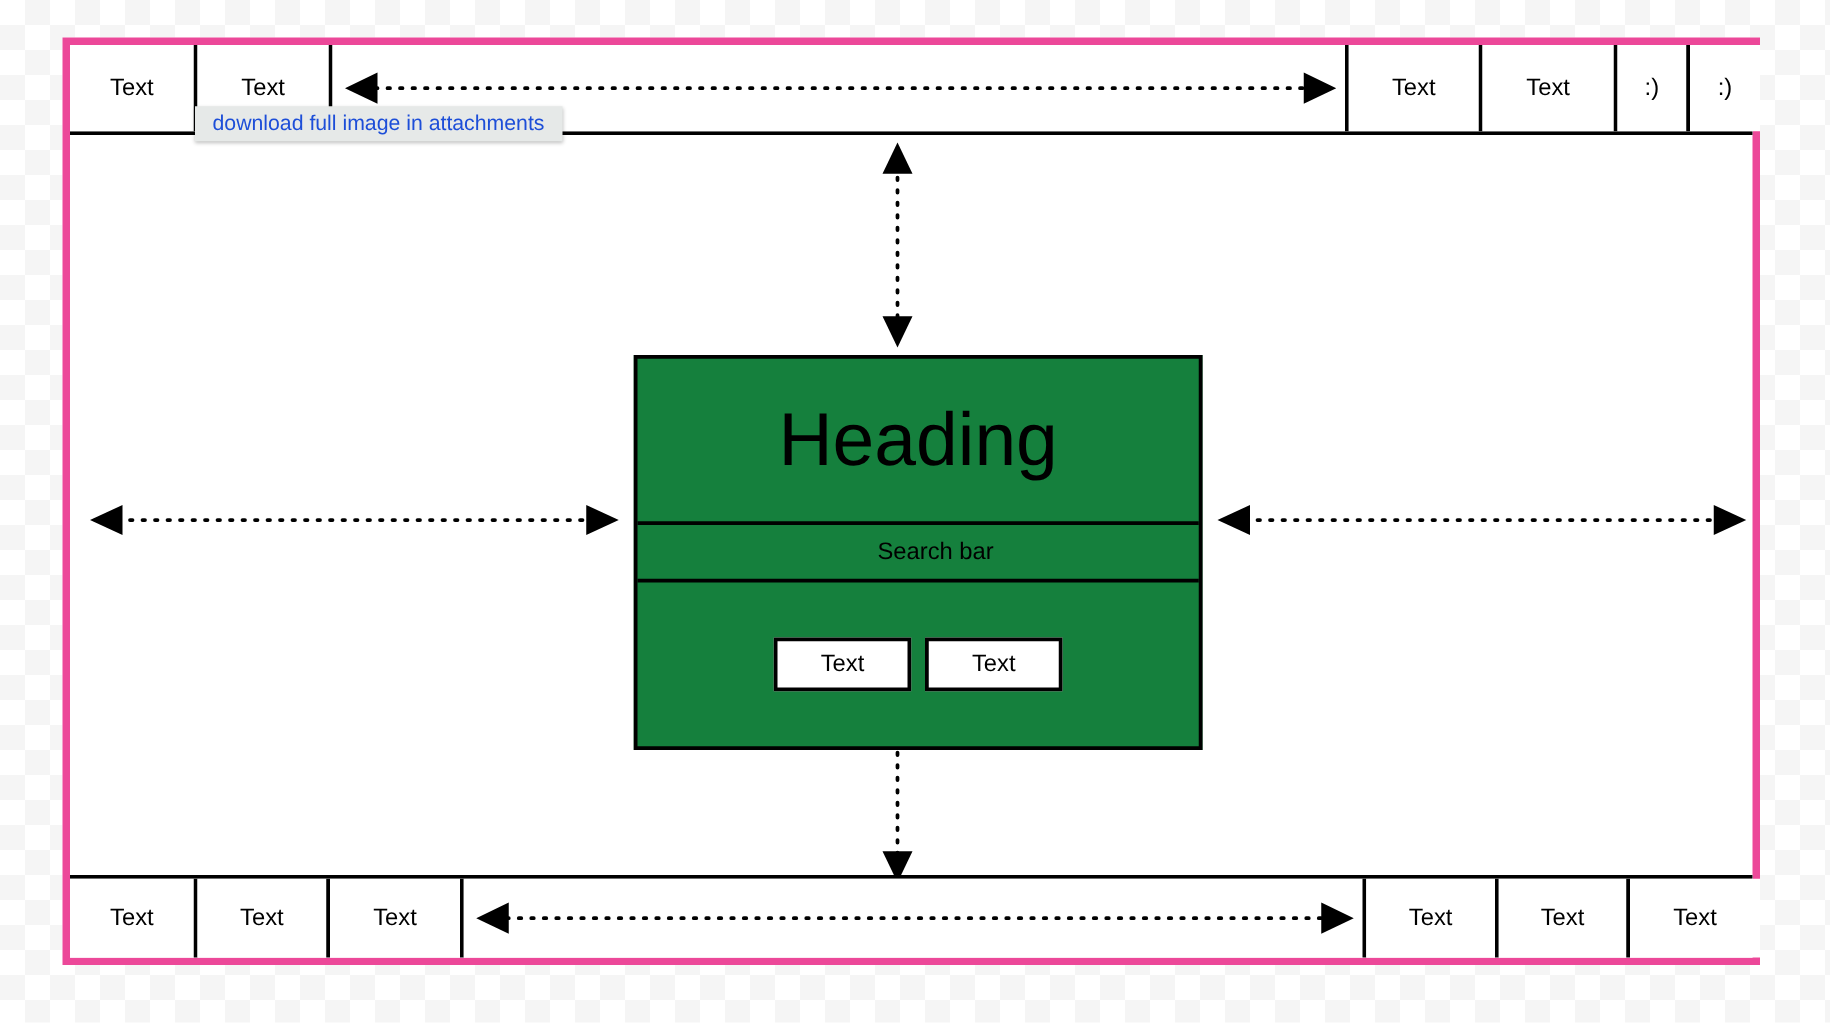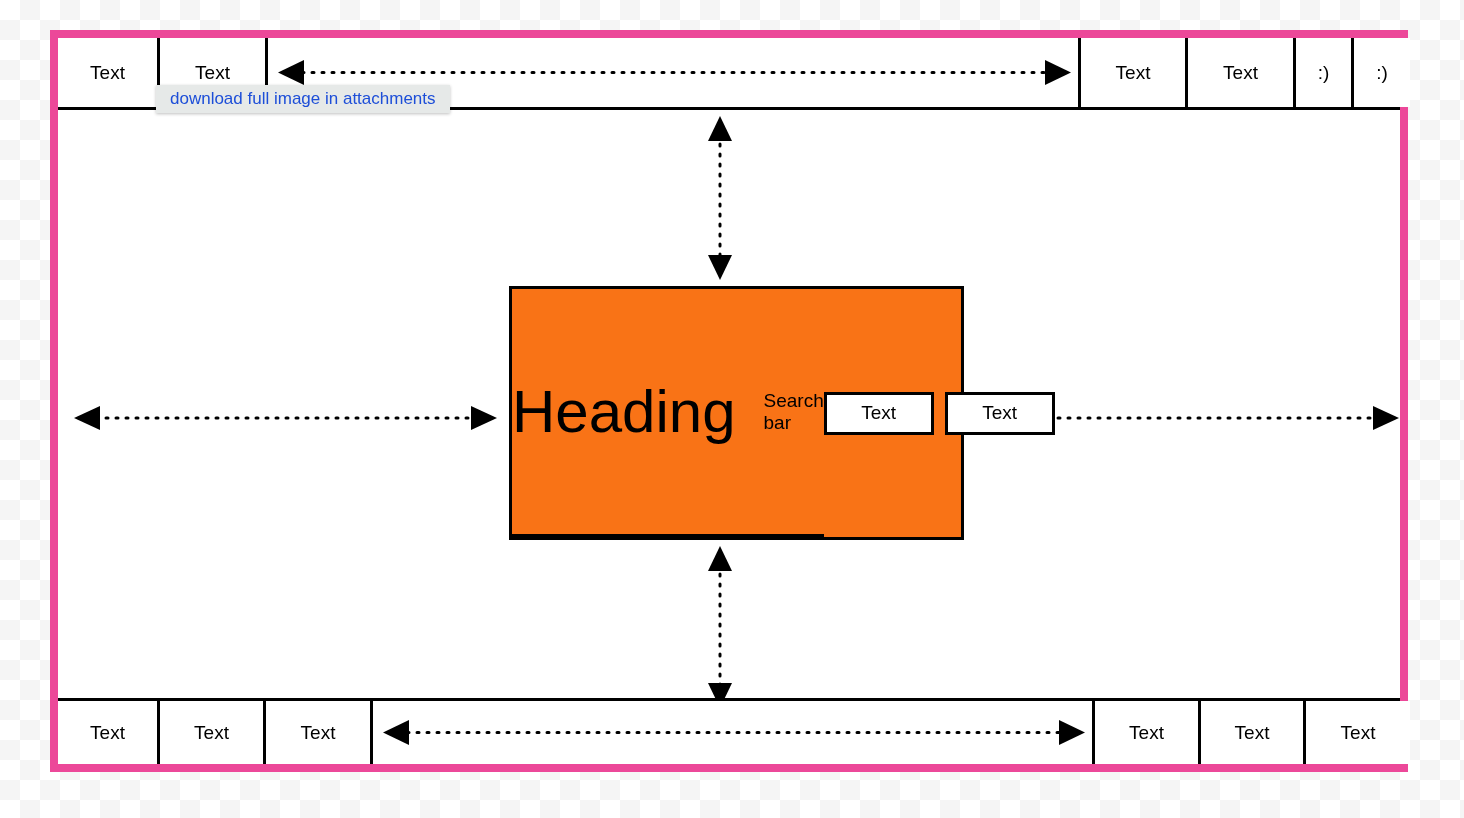--- a/index.html
+++ b/index.html
@@ -29,21 +29,21 @@
     height: 818px;
   }
 
   
   .frame {
     position: absolute;
     left: 50px;
     top: 30px;
     width: 1358px;
     height: 742px;
-    border: 8px solid #ec4899;
+    border: 6px solid #ec4899;
     background: #ffffff;
   }
 
   
   .cell {
     position: absolute;
     background: #ffffff;
     border-right: 3px solid #000000;
     display: flex;
     align-items: center;
@@ -80,25 +80,25 @@
 
   
   .arrow-svg { position: absolute; overflow: visible; }
 
   
   .card {
     position: absolute;
     left: 451px;
     top: 248px;
     width: 455px;
-    height: 254px;
+    height: 316px;
     border: 3px solid #000000;
-    background: #f97316;
-    display: flex;
-    flex-direction: row;
+    background: #15803d;
+    display: flex;
+    flex-direction: column;
   }
   .card-heading {
     flex: 0 0 133px;
     display: flex;
     align-items: center;
     justify-content: center;
     border-bottom: 3px solid #000000;
   }
   .card-heading span {
     font-size: 60px;

